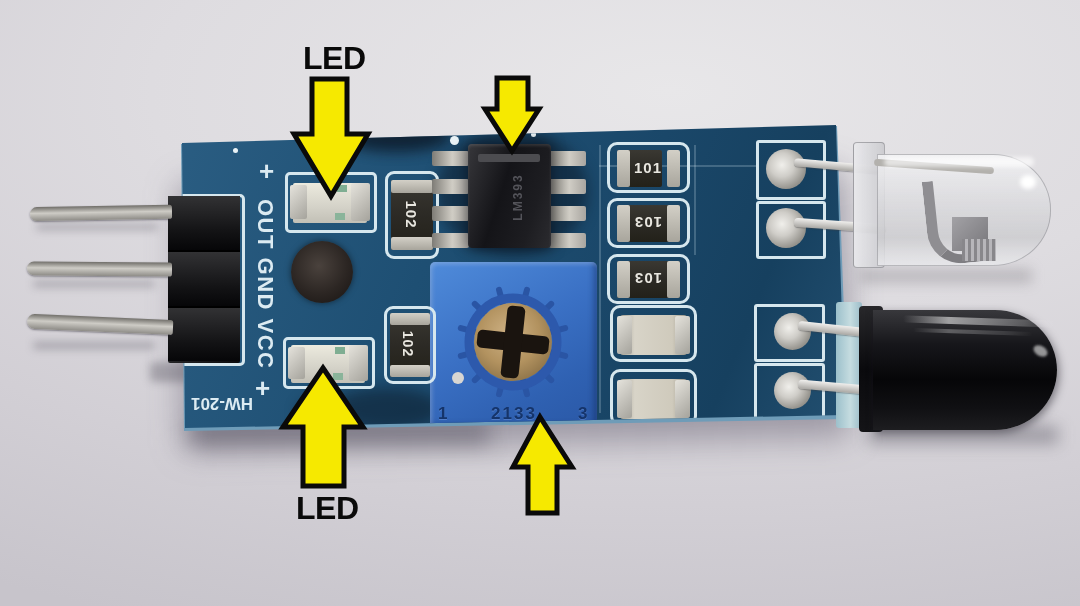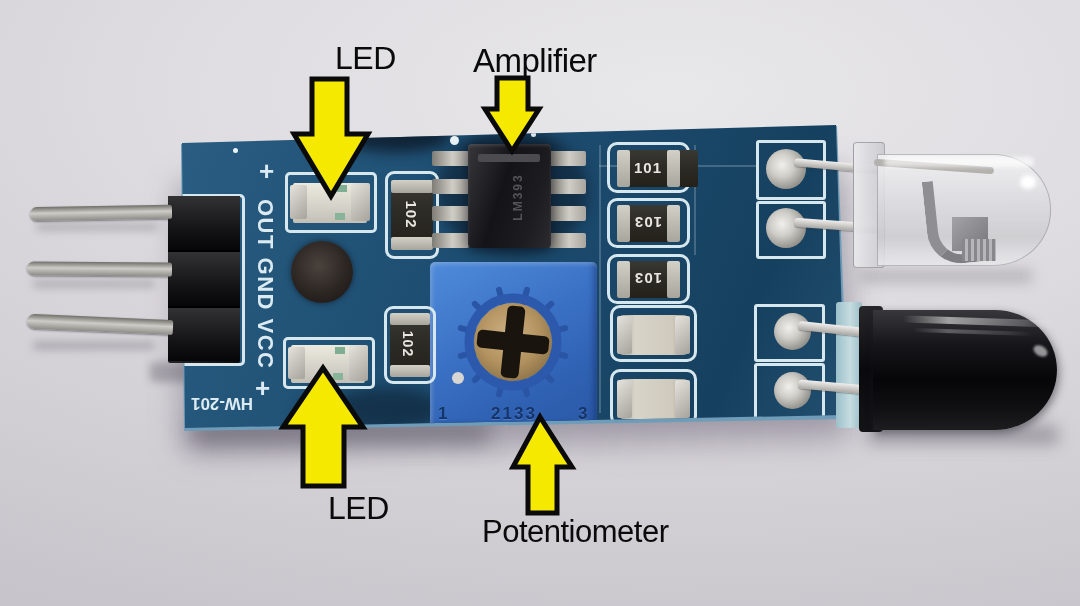--- a/index.html
+++ b/index.html
@@ -55,21 +55,21 @@
     border:1px solid rgba(138,138,144,.55);border-radius:0 58px 58px 0 / 0 55px 55px 0;}
   .clear-led-flange{background:linear-gradient(90deg,rgba(232,232,235,.95),rgba(202,202,206,.9));
     border:1px solid rgba(128,128,134,.6);border-radius:4px;}
   .black-led-body{background:linear-gradient(180deg,#38383c 0%,#17171b 28%,#060608 58%,#101013 82%,#1d1d20 100%);
     border-radius:0 64px 64px 0 / 0 62px 62px 0;box-shadow:2px 3px 8px rgba(30,28,38,.5);}
   .black-led-flange{background:linear-gradient(180deg,#28282b,#0a0a0d 50%,#141417);border-radius:4px;}
   .hl{background:linear-gradient(90deg,transparent,rgba(255,255,255,.55) 30%,rgba(255,255,255,.22) 80%,transparent);border-radius:4px;}
   
   :root{--arrow:#f6e900;--arrow-outline:#0a0a0a;}
   .arrow{fill:var(--arrow);stroke:var(--arrow-outline);stroke-width:5;stroke-linejoin:miter;}
-  .ann{color:#0a0a0a;font-weight:400;font-size:32px;letter-spacing:-0.5px;white-space:nowrap;z-index:51;margin-left:32px;}
+  .ann{color:#0a0a0a;font-weight:700;font-size:32px;letter-spacing:-0.5px;white-space:nowrap;z-index:51;}
   svg.overlay{z-index:50;pointer-events:none;}
 </style>
 </head>
 <body>
 
 <div id="stage">
 
   <div class="abs board-shadow"></div>
   <div class="abs under-band"></div>
   <div class="abs pin-shadow" style="left:36px;top:224px;width:122px;height:6px"></div>
@@ -176,21 +176,21 @@
 
     <div class="abs silk" style="left:102px;top:214px;width:92px;height:52px"></div>
     <div class="abs smdled" style="left:110px;top:222px;width:74px;height:38px">
       <div class="abs solder" style="left:-3px;top:2px;width:17px;height:32px"></div>
       <div class="abs solder" style="left:58px;top:0px;width:19px;height:36px"></div>
       <div class="abs" style="left:44px;top:2px;width:10px;height:7px;background:#7fae92"></div>
       <div class="abs" style="left:42px;top:28px;width:10px;height:7px;background:#8ab49a"></div>
     </div>
 
     <div class="abs silk" style="left:426px;top:19px;width:83px;height:51px;border-radius:10px"></div>
-    <div class="abs res-body" style="left:436px;top:27px;width:81px;height:37px">
+    <div class="abs res-body" style="left:436px;top:27px;width:45px;height:37px">
       <div class="abs cap-end" style="left:0;top:0;width:13px;height:37px"></div>
       <div class="abs cap-end" style="left:50px;top:0;width:13px;height:37px"></div>
       <div class="abs res-txt" style="left:17px;top:9px">101</div>
     </div>
     <div class="abs silk" style="left:426px;top:75px;width:83px;height:50px;border-radius:10px"></div>
     <div class="abs res-body" style="left:436px;top:82px;width:63px;height:37px">
       <div class="abs cap-end" style="left:0;top:0;width:13px;height:37px"></div>
       <div class="abs cap-end" style="left:50px;top:0;width:13px;height:37px"></div>
       <div class="abs res-txt rot180" style="left:17px;top:9px">103</div>
     </div>
@@ -261,17 +261,15 @@
   </div>
 
   <svg class="abs overlay" style="left:0;top:0" width="1080" height="606" viewBox="0 0 1080 606">
     <polygon class="arrow" points="312,79 347,79 347,134 368,134 331,196 294,134 312,134"></polygon>
     <polygon class="arrow" points="497,78 528,78 528,109 539,109 512,151 485,109 497,109"></polygon>
     <polygon class="arrow" points="323,368 363,427 344,427 344,486 303,486 303,427 283,427"></polygon>
     <polygon class="arrow" points="540,417 572,467 557,467 557,513 528,513 528,467 513,467"></polygon>
   </svg>
 
   <div class="abs ann" style="left:303px;top:40px">LED</div>
-  <div class="abs ann" style="left:441px;top:42px;font-size:33px">Amplifier</div>
   <div class="abs ann" style="left:296px;top:490px">LED</div>
-  <div class="abs ann" style="left:450px;top:514px;font-size:31px">Potentiometer</div>
 
 </div>
 
 </body></html>

